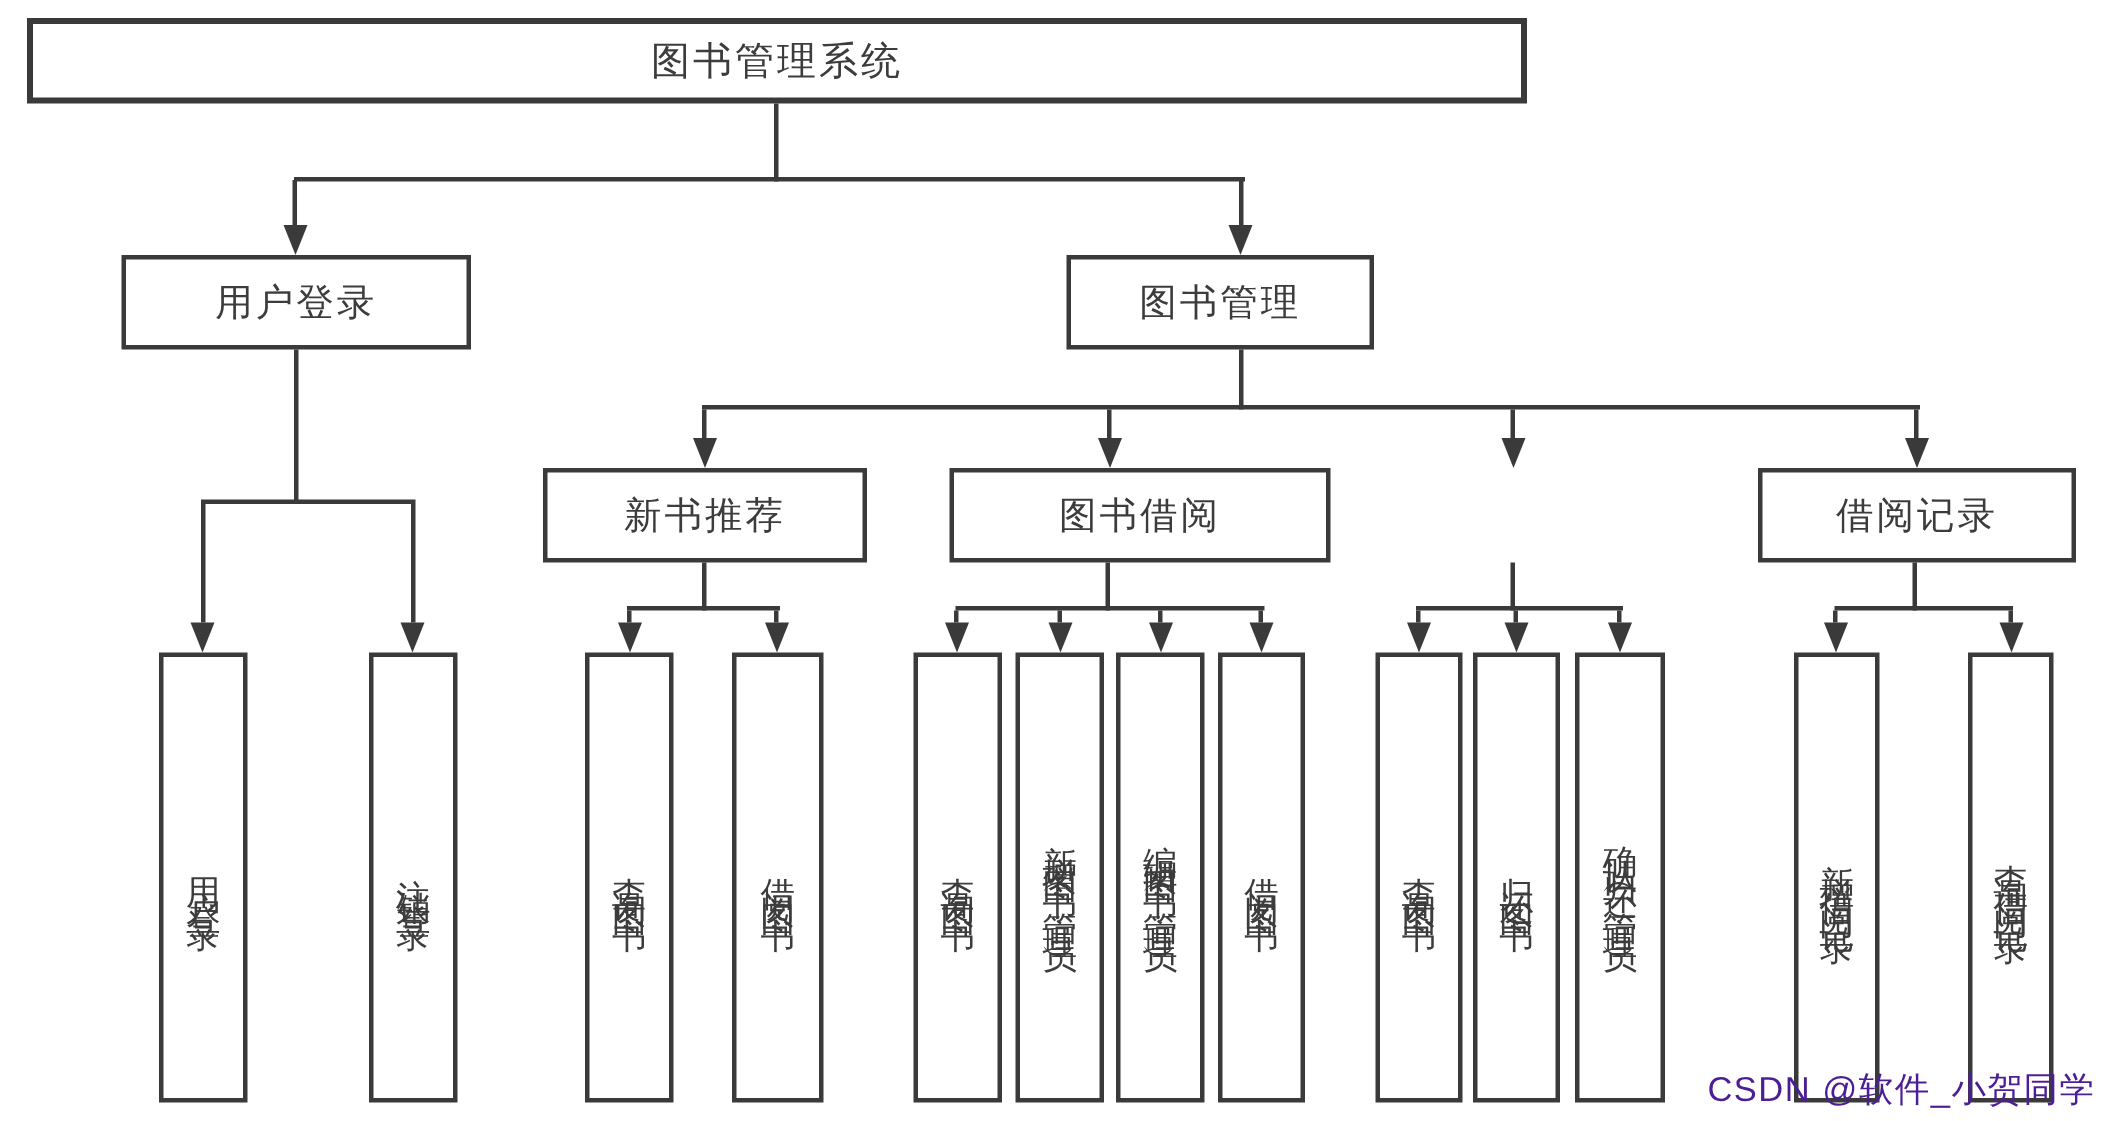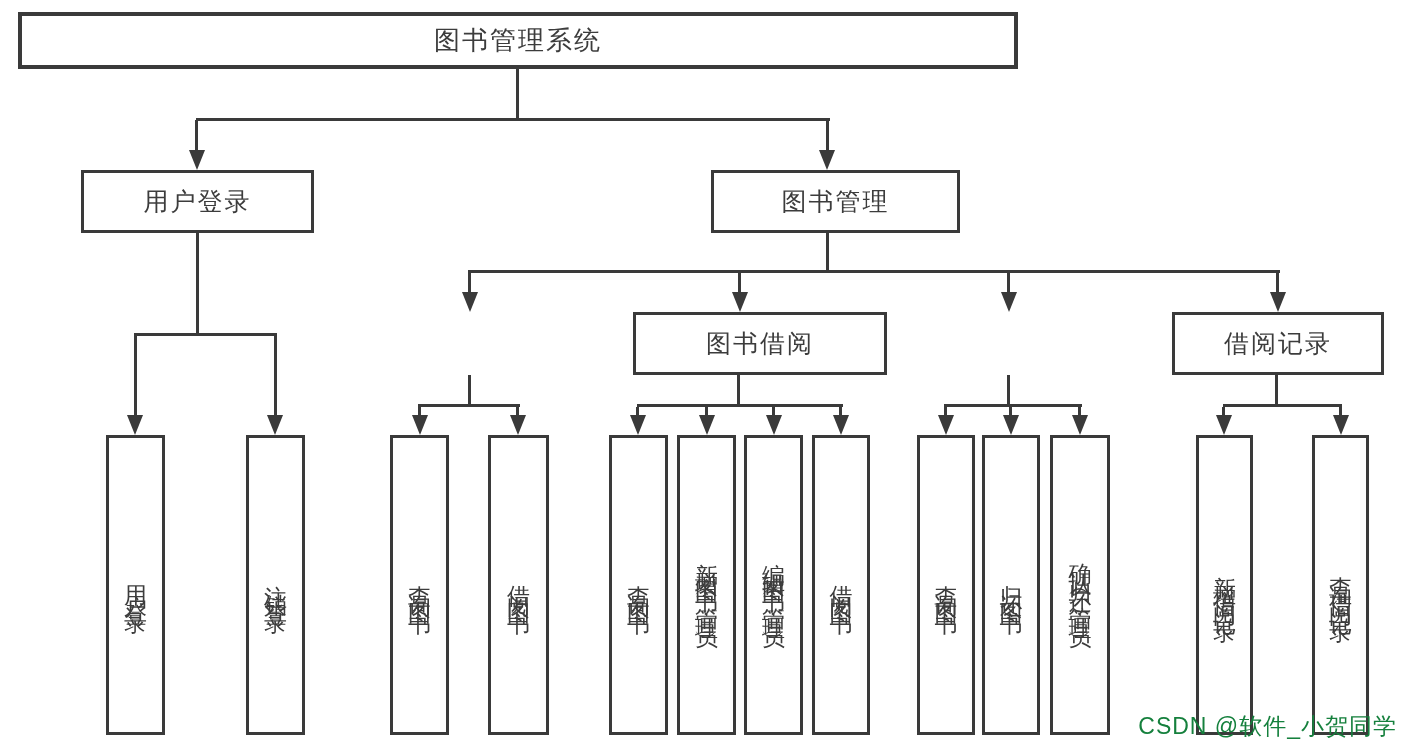--- a/index.html
+++ b/index.html
@@ -62,21 +62,21 @@
     border-left: 8px solid transparent;
     border-right: 8px solid transparent;
     border-top: 20px solid #3a3a3a;
   }
   
   .watermark {
     position: absolute;
     top: 711px;
     right: 8px;
     font-size: 23px;
-    color: #15803d;
+    color: #4c1d95;
     letter-spacing: 1px;
     z-index: 10;
     white-space: nowrap;
   }
 </style>
 </head>
 <body>
 
 <div class="stage">
 
@@ -87,21 +87,21 @@
   <div class="vl" style="left:516px; top:69px;  height:52px;"></div>
   <div class="hl" style="left:196px; top:118px; width:634px;"></div>
   <div class="vl" style="left:195px; top:120px; height:30px;"></div>
   <div class="ar" style="left:189px; top:150px;"></div>
   <div class="vl" style="left:826px; top:120px; height:30px;"></div>
   <div class="ar" style="left:819px; top:150px;"></div>
 
   <div class="node" style="left:81px; top:170px; width:233px; height:63px;">
     <span>用户登录</span>
   </div>
-  <div class="node" style="left:711px; top:170px; width:249px; height:63px;">
+  <div class="node" style="left:711px; top:170px; width:205px; height:63px;">
     <span>图书管理</span>
   </div>
 
   <div class="vl" style="left:196px; top:233px; height:103px;"></div>
   <div class="hl" style="left:134px; top:333px; width:143px;"></div>
   <div class="vl" style="left:134px; top:336px; height:79px;"></div>
   <div class="ar" style="left:127px; top:415px;"></div>
   <div class="vl" style="left:274px; top:336px; height:79px;"></div>
   <div class="ar" style="left:267px; top:415px;"></div>
 
@@ -109,20 +109,23 @@
   <div class="hl" style="left:468px;  top:270px; width:812px;"></div>
   <div class="vl" style="left:468px;  top:273px; height:19px;"></div>
   <div class="ar" style="left:462px;  top:292px;"></div>
   <div class="vl" style="left:738px;  top:273px; height:19px;"></div>
   <div class="ar" style="left:732px;  top:292px;"></div>
   <div class="vl" style="left:1007px; top:273px; height:19px;"></div>
   <div class="ar" style="left:1001px; top:292px;"></div>
   <div class="vl" style="left:1276px; top:273px; height:19px;"></div>
   <div class="ar" style="left:1270px; top:292px;"></div>
 
+  <div class="node" style="left:362px; top:312px; width:216px; height:63px;">
+    <span>新书推荐</span>
+  </div>
   <div class="node" style="left:633px; top:312px; width:254px; height:63px;">
     <span>图书借阅</span>
   </div>
   <div class="node" style="left:1172px; top:312px; width:212px; height:63px;">
     <span>借阅记录</span>
   </div>
 
   <div class="vl" style="left:468px; top:375px; height:32px;"></div>
   <div class="hl" style="left:418px; top:404px; width:102px;"></div>
   <div class="vl" style="left:418px; top:407px; height:8px;"></div>

